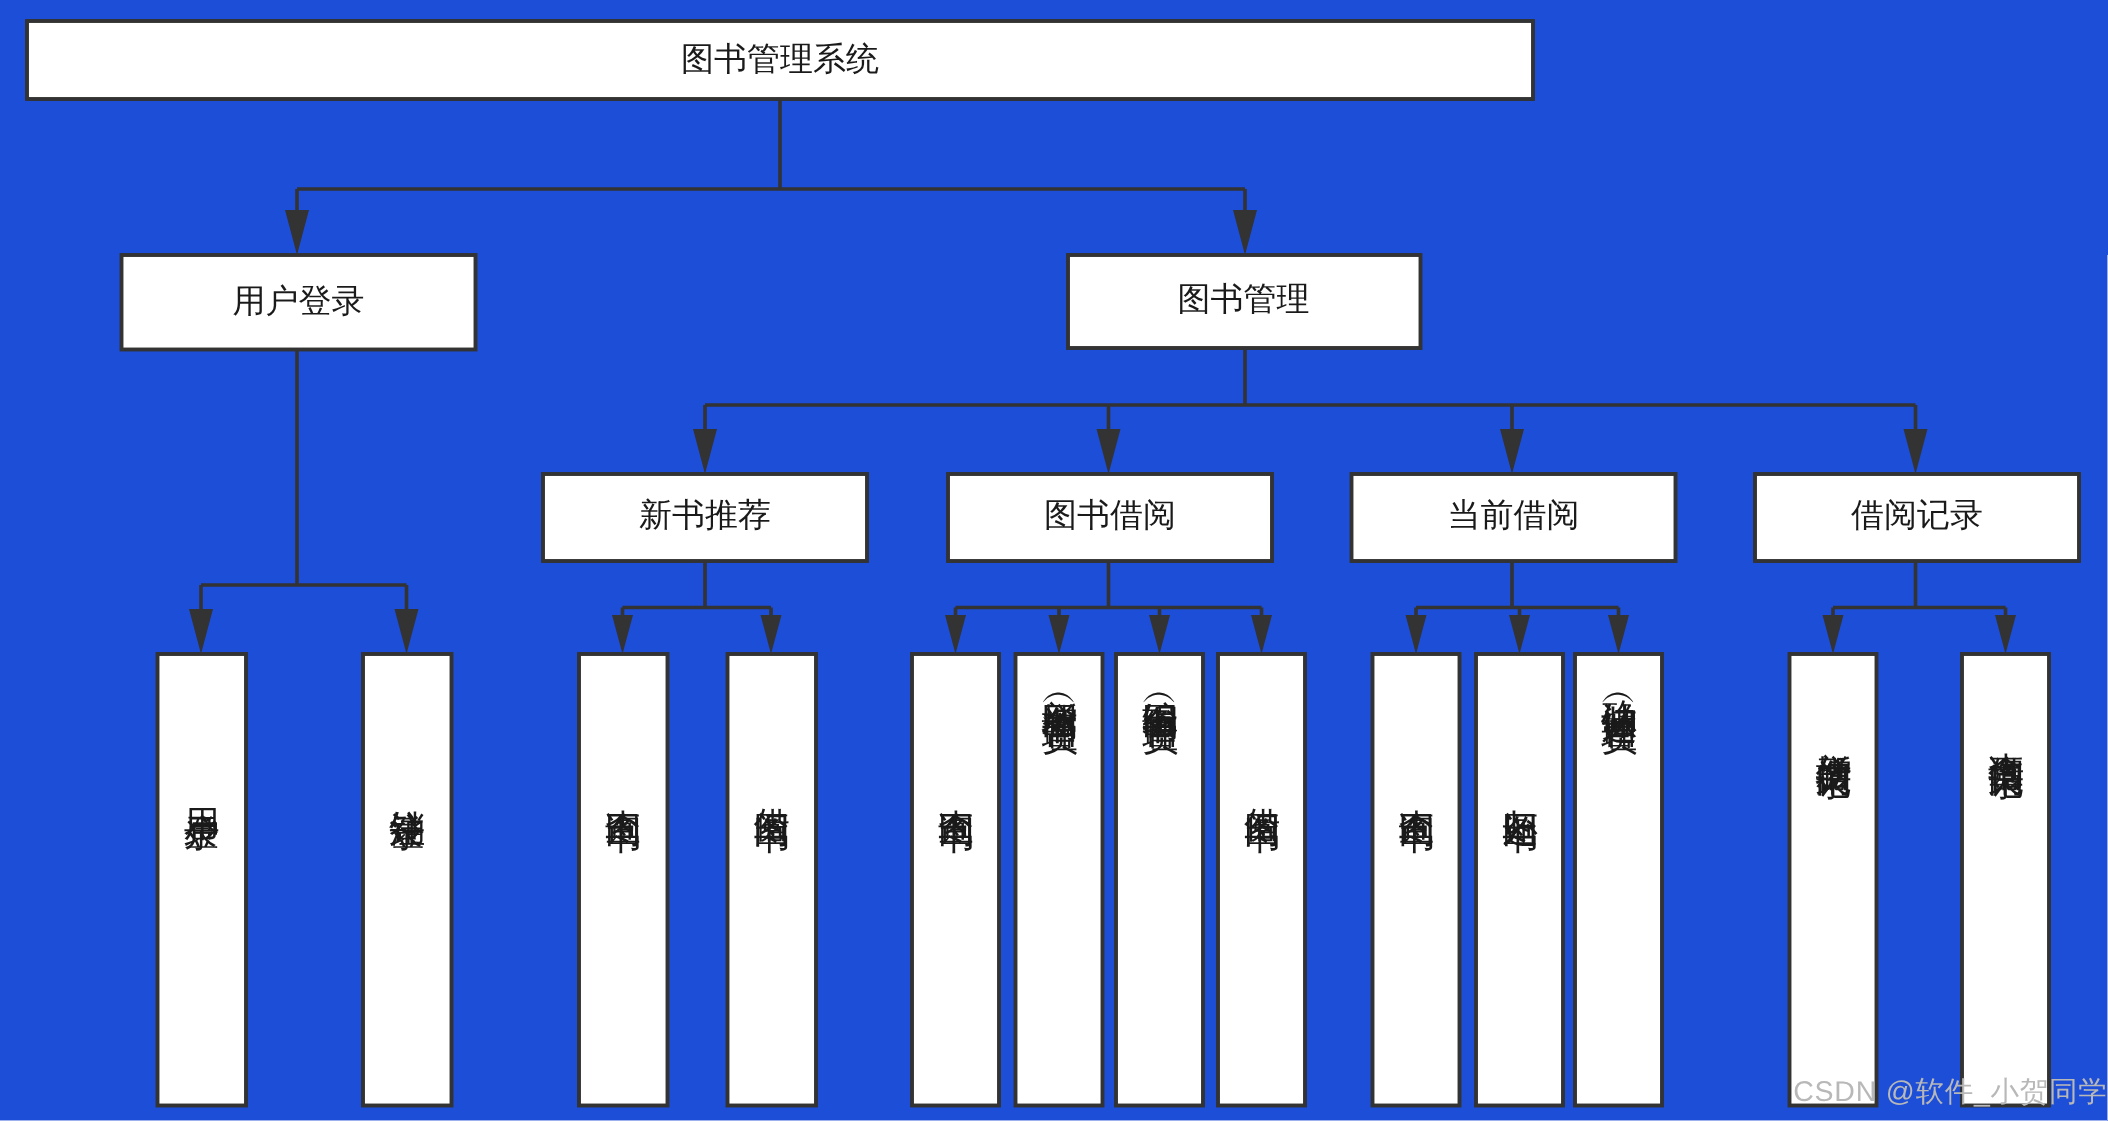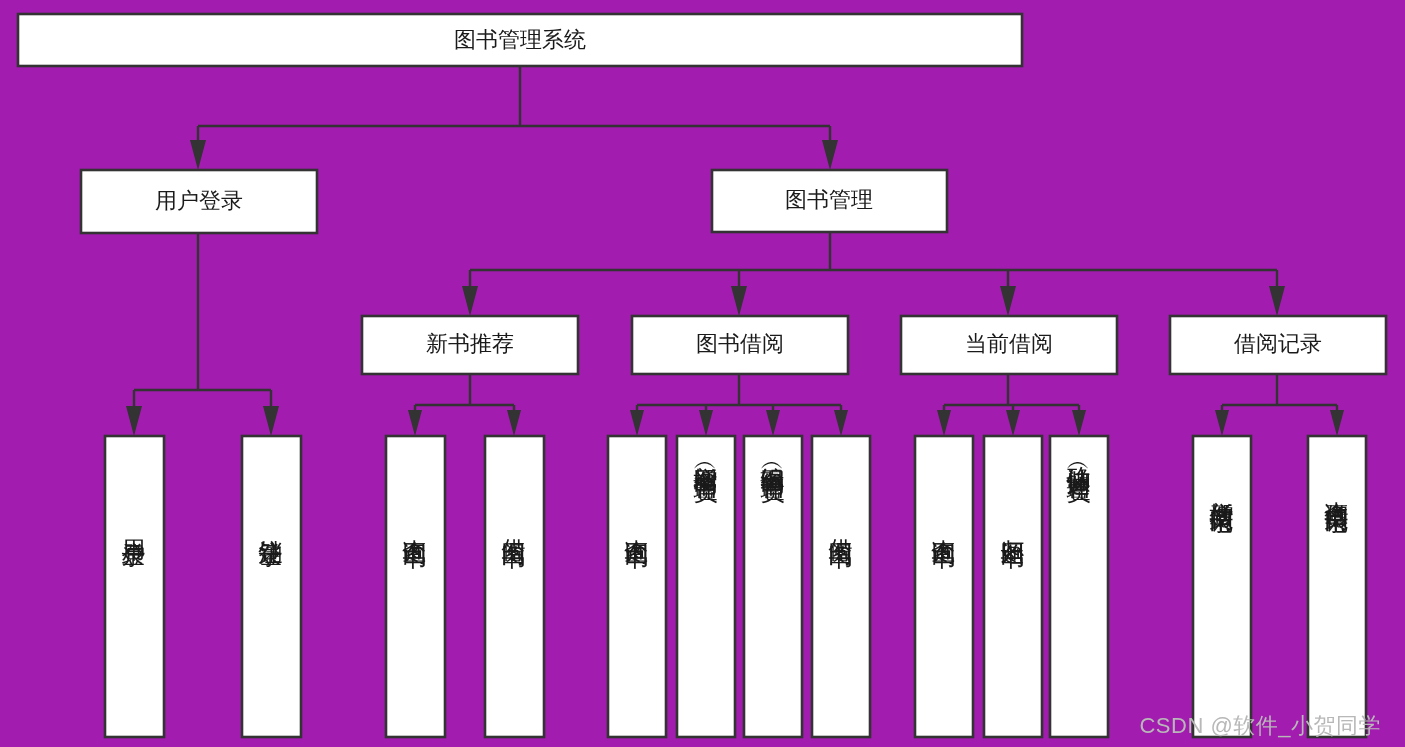--- a/index.html
+++ b/index.html
@@ -7,21 +7,21 @@
     padding: 0;
     background: #ffffff;
   }
   body {
     font-family: "Liberation Sans", "DejaVu Sans", sans-serif;
   }
   #canvas {
     position: relative;
     width: 1405px;
     height: 747px;
-    background: #a21caf;
+    background: #1d4ed8;
     overflow: hidden;
   }
   svg.diagram {
     position: absolute;
     left: 0;
     top: 0;
     width: 1405px;
     height: 747px;
   }
   .node-box {
@@ -50,24 +50,24 @@
     font-family: "Liberation Sans", "DejaVu Sans", sans-serif;
     font-size: 24px;
     fill: #1a1a1a;
     writing-mode: vertical-rl;
     text-orientation: upright;
     letter-spacing: 2px;
     white-space: pre;
   }
   .watermark {
     position: absolute;
-    right: 24px;
+    right: 0;
     bottom: 6px;
     font-family: "Liberation Sans", "DejaVu Sans", sans-serif;
-    font-size: 22px;
+    font-size: 19px;
     color: #b8b8b8;
     letter-spacing: 0.5px;
     user-select: none;
     white-space: nowrap;
   }
 </style>
 </head>
 <body>
 
 <div id="canvas">

